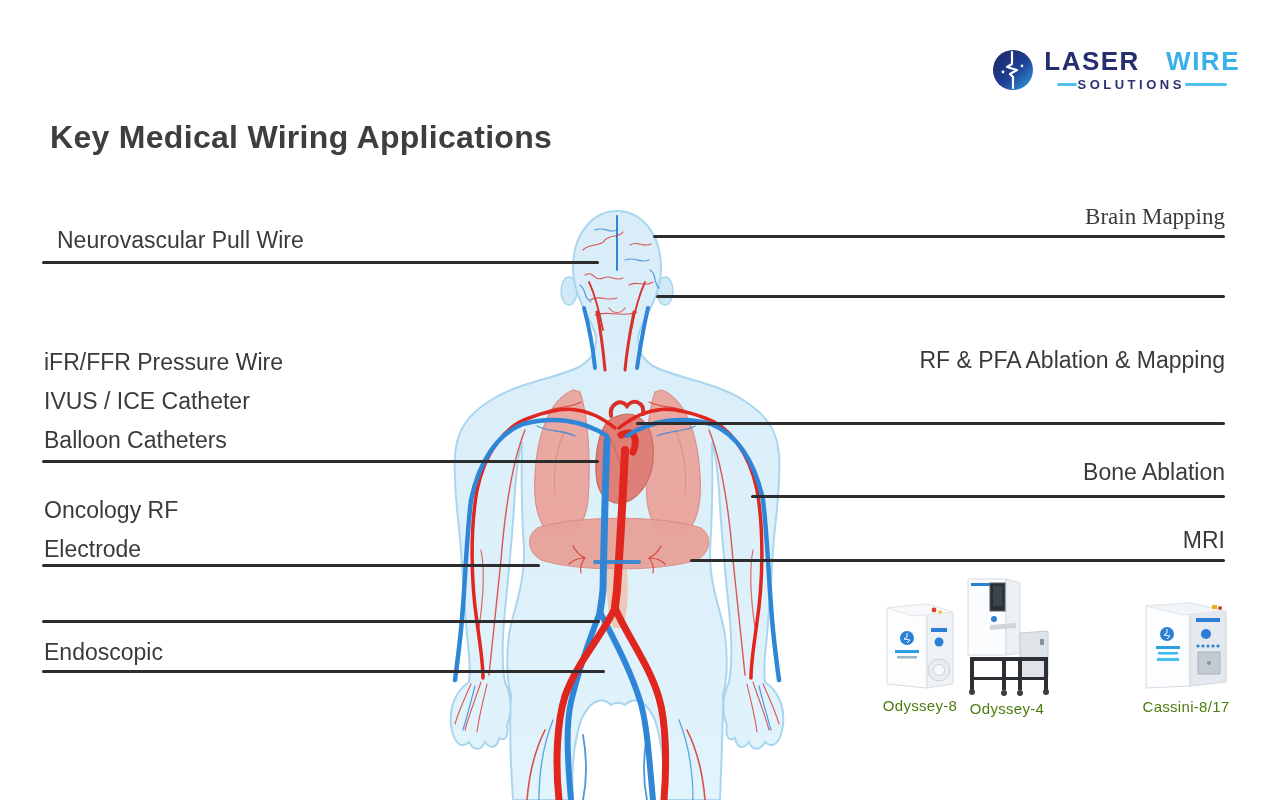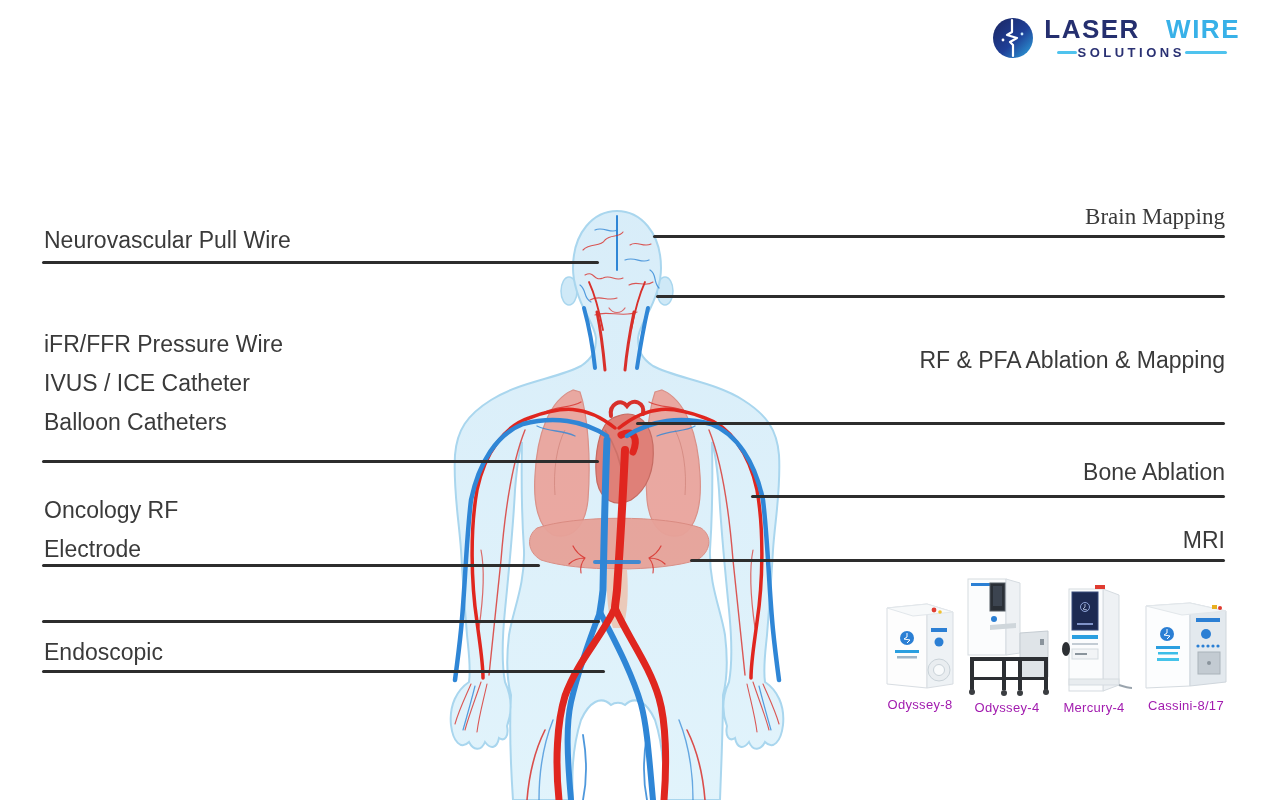--- a/index.html
+++ b/index.html
@@ -6,21 +6,21 @@
   .canvas {
     position:relative; width:1280px; height:800px; background:#ffffff;
     overflow:hidden; font-family:"Liberation Sans", sans-serif;
   }
   
   .page-title {
     position:absolute; left:50px; top:98px;
     font-size:32px; font-weight:700; color:#3e3e3e; letter-spacing:0.3px;
   }
   
-  .logo { position:absolute; top:16px; right:40px; display:flex; gap:9px; }
+  .logo { position:absolute; top:48px; right:40px; display:flex; gap:9px; }
   .logo-text { display:flex; flex-direction:column; align-items:center; }
   .logo-line1 { font-size:26px; font-weight:800; letter-spacing:1.5px; line-height:26px; white-space:nowrap; }
   .logo-word-dark  { color:#252f6f; }
   .logo-word-light { color:#38b1e8; }
   .logo-line2 { display:flex; align-items:center; margin-top:3px; }
   .logo-sub { font-size:13px; font-weight:700; letter-spacing:3.5px; color:#2a3173; }
   .logo-dash { height:3px; background:#4fc3ee; border-radius:2px; display:inline-block; }
   .logo-dash.short { width:20px; } .logo-dash.long { width:42px; }
   
   .callout-text {
@@ -28,21 +28,21 @@
   }
   .callout-text span { display:block; }
   .callout-text.right { text-align:right; }
   .callout-line {
     position:absolute; height:3px; background:#2d2d2d; border-radius:2px;
   }
   
   .body-art { position:absolute; left:425px; top:190px; }
   
   .product { position:absolute; display:flex; flex-direction:column; align-items:center; }
-  .product-label { font-size:13px; color:#a21caf; letter-spacing:0.3px; margin-top:3px; white-space:nowrap; }
+  .product-label { font-size:15px; color:#4d7c0f; letter-spacing:0.3px; margin-top:3px; white-space:nowrap; }
 </style>
 </head>
 <body>
 
 <div class="canvas">
 
   <div class="logo">
     <svg width="44" height="44" viewBox="0 0 44 44">
       <defs>
         <linearGradient id="lgIcon" x1="0" y1="0" x2="1" y2="1">
@@ -63,20 +63,21 @@
         <span class="logo-word-light" style="display:inline">WIRE</span>
       </div>
       <div class="logo-line2">
         <span class="logo-dash short"></span>
         <span class="logo-sub">SOLUTIONS</span>
         <span class="logo-dash long"></span>
       </div>
     </div>
   </div>
 
+  <h1 class="page-title">Key Medical Wiring Applications</h1>
 
   <svg class="body-art" width="380" height="610" viewBox="0 0 380 610">
     <defs>
       <linearGradient id="bodyFill" x1="0" y1="0" x2="0" y2="1">
         <stop offset="0" stop-color="#d4ebf8"></stop>
         <stop offset="1" stop-color="#def2fb"></stop>
       </linearGradient>
     </defs>
 
     <g>
@@ -216,26 +217,26 @@
       <path d="M158,545 C162,568 162,590 158,610 M222,545 C218,568 218,590 222,610" stroke="#2f86d6" stroke-width="1.8" opacity="0.85"></path>
       <path d="M128,530 C118,555 114,585 114,610 M254,530 C264,555 268,585 268,610" stroke="#2f86d6" stroke-width="1.4" opacity="0.7"></path>
     </g>
 
     <g stroke-linecap="round" fill="none" opacity="0.8">
       <path d="M120,222 C132,216 146,218 156,212 M224,212 C236,218 250,216 262,222" stroke="#d8302b" stroke-width="1.3"></path>
       <path d="M112,236 C124,242 138,240 150,246 M232,246 C246,240 260,242 270,236" stroke="#2f86d6" stroke-width="1.3"></path>
     </g>
   </svg>
 
-  <div class="callout-text" style="left:44px; top:224px; line-height:32px;">
+  <div class="callout-text" style="left:57px; top:224px; line-height:32px;">
     <span>Neurovascular Pull Wire</span>
   </div>
   <div class="callout-line" style="left:42px; top:261px; width:557px;"></div>
 
-  <div class="callout-text" style="left:44px; top:325px;">
+  <div class="callout-text" style="left:44px; top:343px;">
     <span>iFR/FFR Pressure Wire</span>
     <span>IVUS / ICE Catheter</span>
     <span>Balloon Catheters</span>
   </div>
   <div class="callout-line" style="left:42px; top:460px; width:557px;"></div>
 
   <div class="callout-text" style="left:44px; top:491px;">
     <span>Oncology RF</span>
     <span>Electrode</span>
   </div>
@@ -307,39 +308,20 @@
       <rect x="58" y="86" width="4" height="31" fill="#2c2f33"></rect>
       <rect x="84" y="84" width="4" height="33" fill="#2c2f33"></rect>
       <circle cx="12" cy="119" r="3" fill="#3a3d41"></circle>
       <circle cx="44" cy="120" r="3" fill="#3a3d41"></circle>
       <circle cx="60" cy="120" r="3" fill="#3a3d41"></circle>
       <circle cx="86" cy="119" r="3" fill="#3a3d41"></circle>
     </svg>
     <div class="product-label">Odyssey-4</div>
   </div>
 
-  <div class="product" style="left:1051px; top:583px; width:86px;">
-    <svg width="78" height="114" viewBox="0 0 78 114">
-      <path d="M48,6 L64,12 L64,102 L48,108 Z" fill="#eef1f4" stroke="#d5dbe0"></path>
-      <rect x="14" y="6" width="34" height="102" fill="#fbfcfd" stroke="#d5dbe0"></rect>
-      <rect x="40" y="2" width="10" height="4" fill="#e03c31"></rect>
-      <rect x="17" y="9" width="26" height="38" fill="#1d2a52" stroke="#394a7a"></rect>
-      <circle cx="30" cy="24" r="4.5" fill="none" stroke="#8ea4d8" stroke-width="1"></circle>
-      <path d="M30,21 L30,24 L28,26 L32,27" fill="none" stroke="#c7d4ef" stroke-width="0.8"></path>
-      <rect x="22" y="40" width="16" height="2" fill="#7f93c9"></rect>
-      <rect x="17" y="52" width="26" height="4" fill="#2b9fe0"></rect>
-      <rect x="17" y="60" width="26" height="2" fill="#c3ccd4"></rect>
-      <rect x="17" y="66" width="26" height="10" fill="#f2f4f6" stroke="#d5dbe0"></rect>
-      <rect x="20" y="70" width="12" height="2" fill="#8a949c"></rect>
-      <ellipse cx="11" cy="66" rx="4" ry="7" fill="#2c2f33"></ellipse>
-      <rect x="14" y="96" width="50" height="6" fill="#e8ecef" stroke="#d5dbe0"></rect>
-      <path d="M64,102 C70,104 74,105 77,105" fill="none" stroke="#9aa4ad" stroke-width="2"></path>
-    </svg>
-    <div class="product-label">Mercury-4</div>
-  </div>
 
   <div class="product" style="left:1138px; top:596px; width:96px;">
     <svg width="92" height="99" viewBox="0 0 92 99">
       <path d="M6,10 L50,7 L50,90 L6,92 Z" fill="#fcfdfe" stroke="#d5dbe0"></path>
       <path d="M50,7 L86,15 L86,86 L50,90 Z" fill="#e3e9ee" stroke="#cfd6dc"></path>
       <path d="M6,10 L50,7 L86,15 L42,19 Z" fill="#f2f5f7" stroke="#e2e7eb"></path>
       <circle cx="80" cy="12" r="2" fill="#e03c31"></circle>
       <rect x="72" y="9" width="5" height="4" fill="#e8b020"></rect>
       <circle cx="27" cy="38" r="7" fill="#2b7fd4"></circle>
       <path d="M27,33 L27,37 L24,39 L30,40 L27,43" fill="none" stroke="#ffffff" stroke-width="1"></path>

